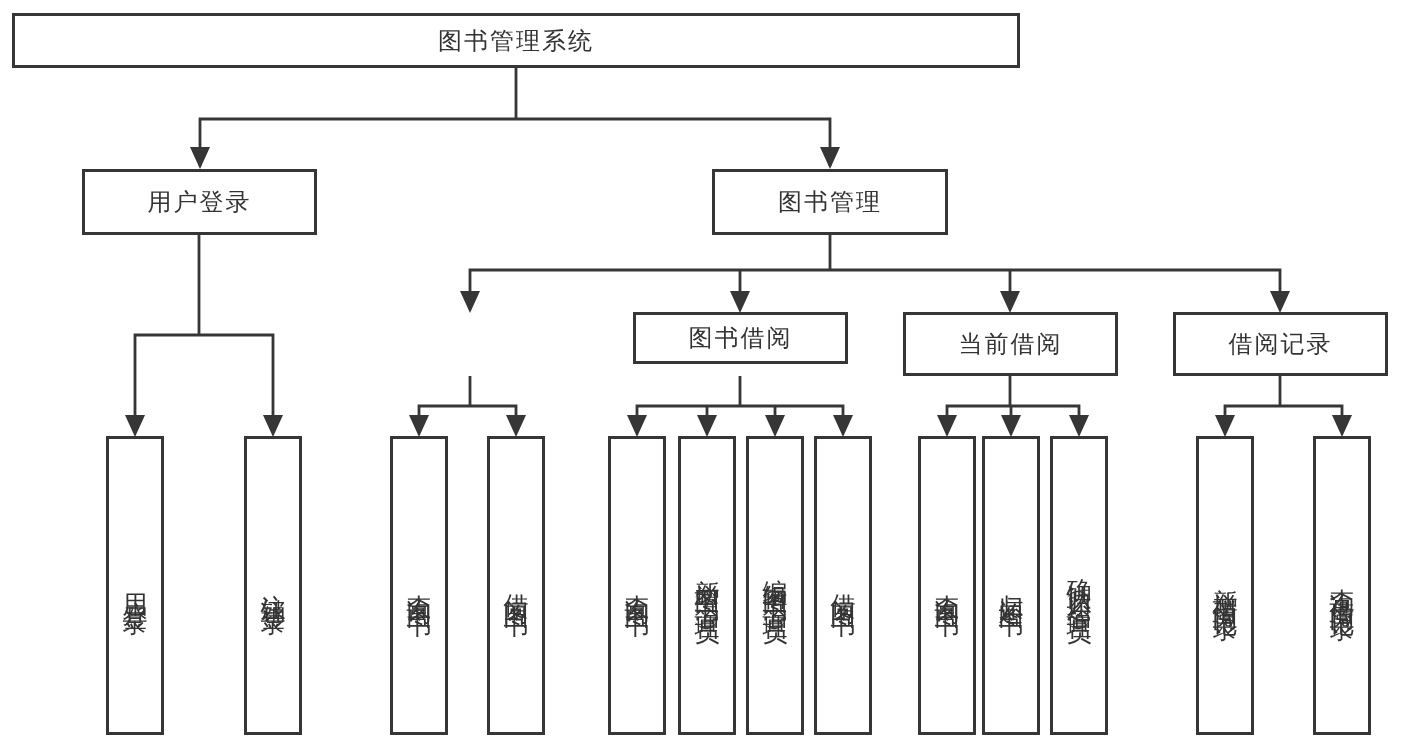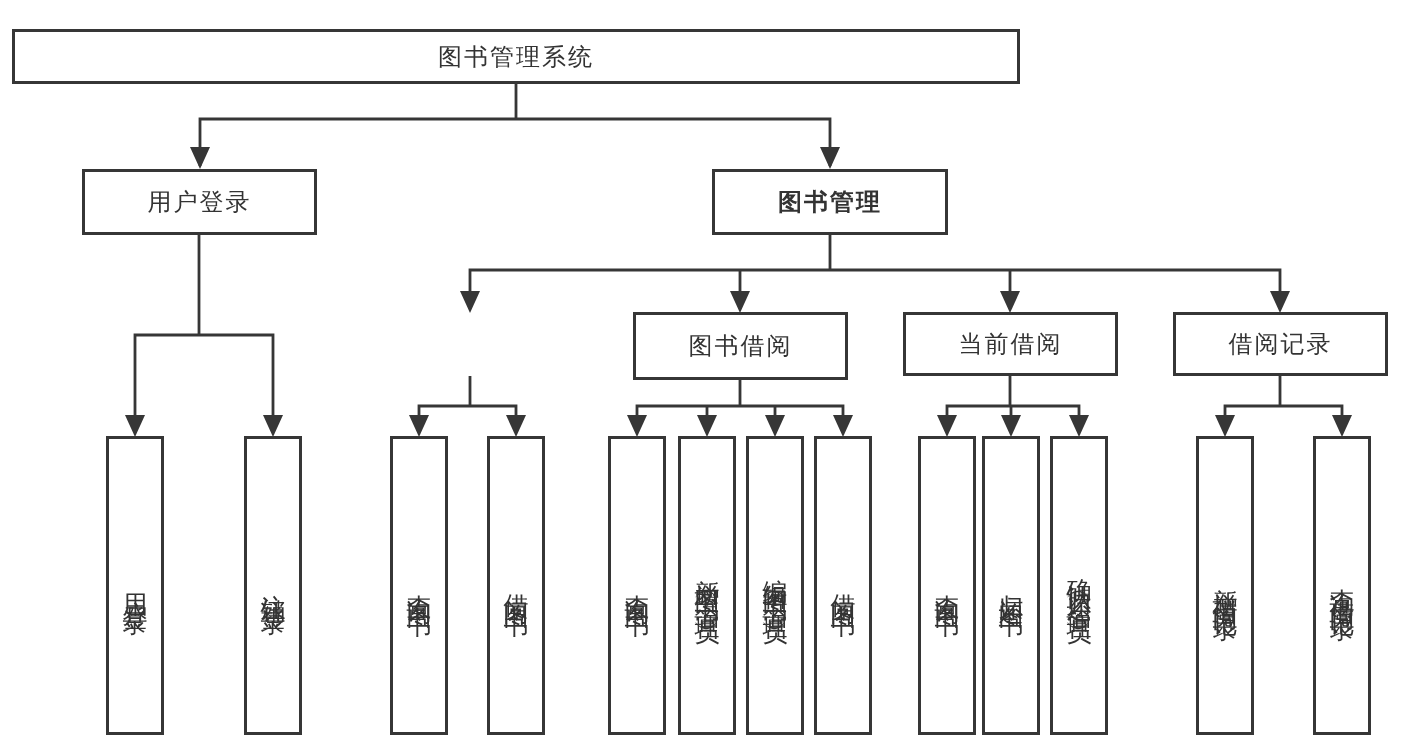--- a/index.html
+++ b/index.html
@@ -103,26 +103,26 @@
       <polygon points="765,415 785,415 775,437"></polygon>
       <polygon points="833,415 853,415 843,437"></polygon>
       <polygon points="937,415 957,415 947,437"></polygon>
       <polygon points="1001,415 1021,415 1011,437"></polygon>
       <polygon points="1069,415 1089,415 1079,437"></polygon>
       <polygon points="1215,415 1235,415 1225,437"></polygon>
       <polygon points="1332,415 1352,415 1342,437"></polygon>
     </g>
   </svg>
 
-  <div class="node hbox" style="left:12px; top:13px; width:1008px; height:55px;margin-top:16px;">图书管理系统</div>
+  <div class="node hbox" style="left:12px; top:13px; width:1008px; height:55px;">图书管理系统</div>
 
   <div class="node hbox" style="left:82px; top:169px; width:235px; height:66px;">用户登录</div>
-  <div class="node hbox" style="left:712px; top:169px; width:236px; height:66px;font-weight:bold;">图书管理</div>
+  <div class="node hbox" style="left:712px; top:169px; width:236px; height:66px;">图书管理</div>
 
-  <div class="node hbox" style="left:633px; top:312px; width:215px; height:68px;">图书借阅</div>
+  <div class="node hbox" style="left:633px; top:312px; width:215px; height:52px;">图书借阅</div>
   <div class="node hbox" style="left:1173px; top:312px; width:215px; height:64px;">借阅记录</div>
   <div class="node hbox" style="left:903px; top:312px; width:215px; height:64px;">当前借阅</div>
 
   <div class="node vbox" style="left:106px; top:436px; width:58px; height:299px;">
     <span>用户登录</span>
     </div>
   <div class="node vbox" style="left:244px; top:436px; width:58px; height:299px;">
     <span>注销登录</span>
     </div>
 

